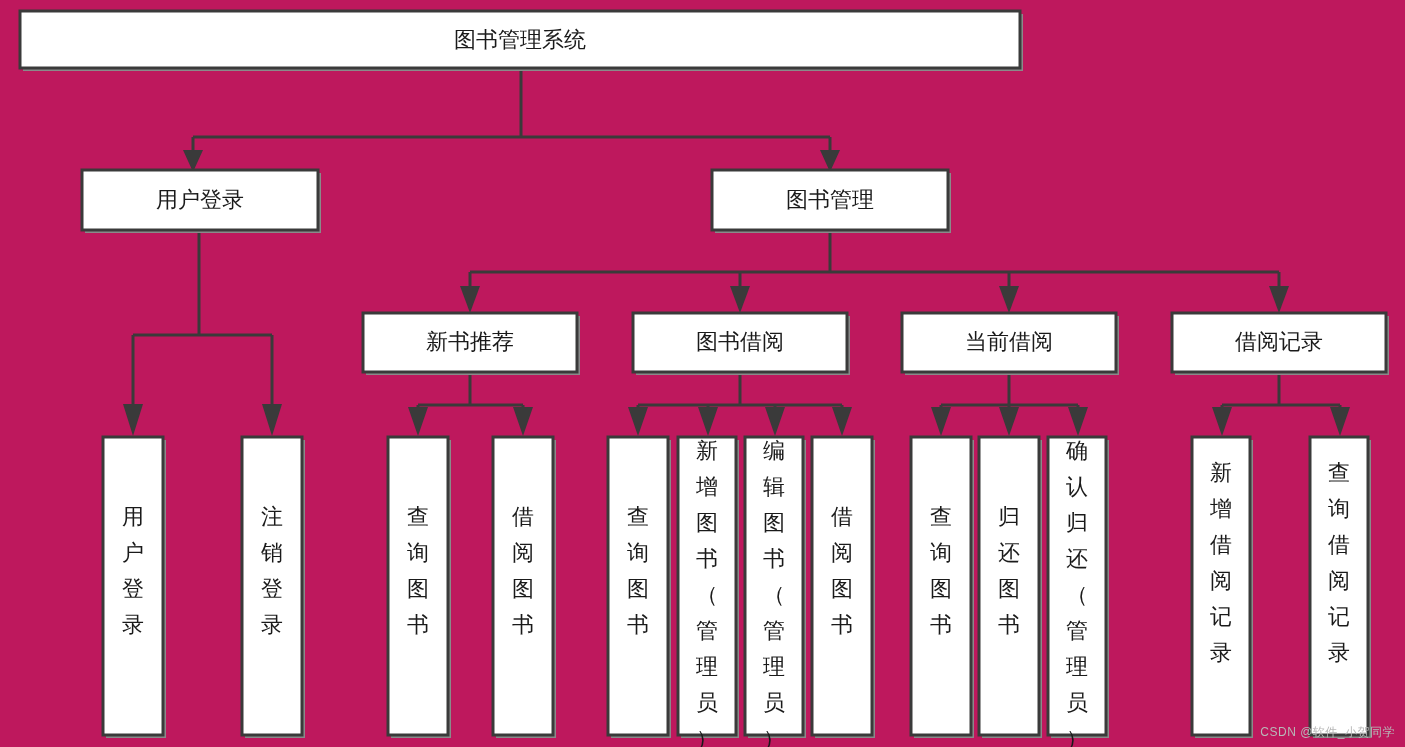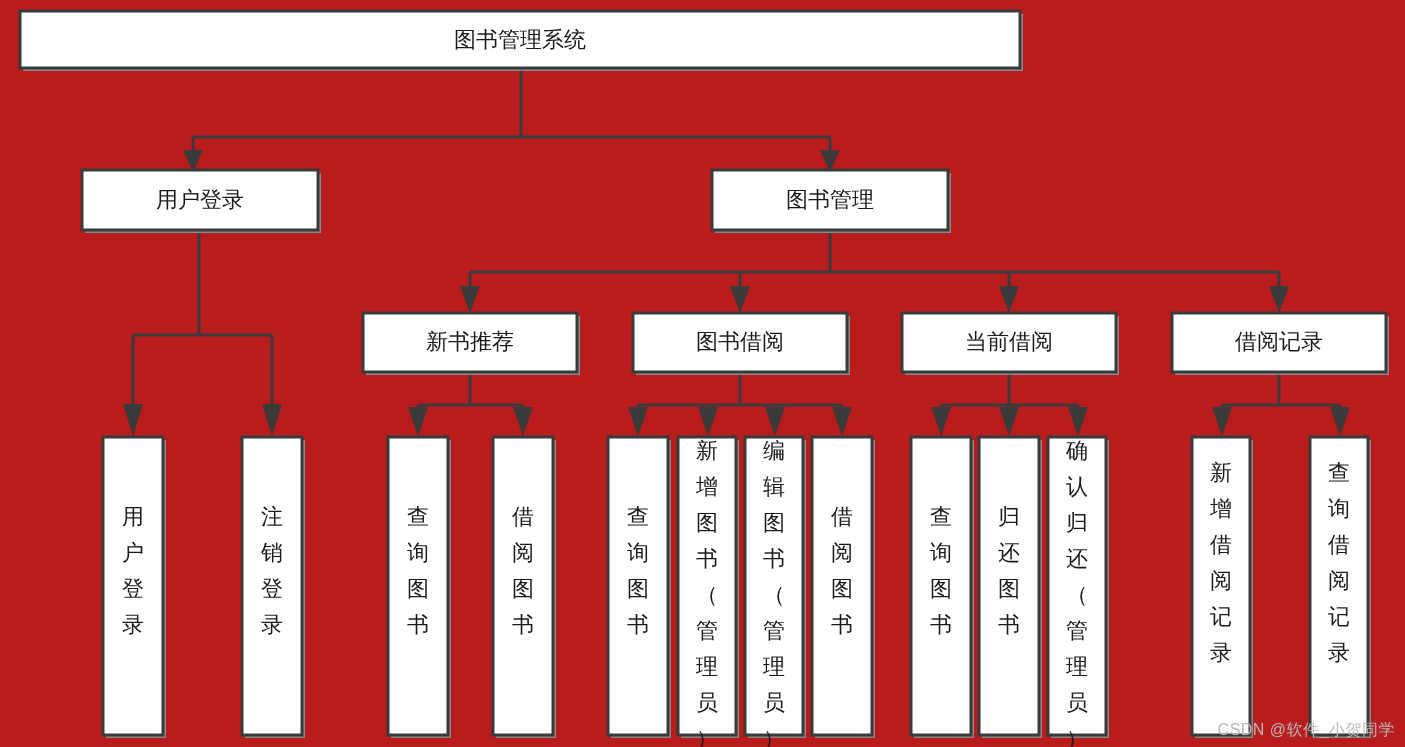--- a/index.html
+++ b/index.html
@@ -1,25 +1,25 @@
 <!DOCTYPE html>
 <html><head>
 <meta charset="utf-8">
 <style>
   html,body{margin:0;padding:0;background:#ffffff;}
   body{font-family:"Liberation Sans","DejaVu Sans",sans-serif;}
-  #stage{position:relative;width:1405px;height:747px;background:#b91c1c;overflow:hidden;}
+  #stage{position:relative;width:1405px;height:747px;background:#be185d;overflow:hidden;}
   #diagram{position:absolute;left:0;top:0;width:1405px;height:747px;}
   .node-rect{fill:#ffffff;stroke:#3a3a3a;stroke-width:3;}
   .node-rect-shadow{fill:#8a8a8a;}
   .edge{stroke:#3a3a3a;stroke-width:3;fill:none;stroke-linecap:butt;}
   .arrow-head{fill:#3a3a3a;}
   .h-label{font-size:22px;fill:#1a1a1a;text-anchor:middle;dominant-baseline:middle;}
   .v-label{font-size:22px;fill:#1a1a1a;text-anchor:middle;}
-  .watermark{position:absolute;right:10px;bottom:6px;font-size:16px;color:#b8b8b8;
+  .watermark{position:absolute;right:10px;bottom:6px;font-size:12px;color:#b8b8b8;
              letter-spacing:.5px;white-space:nowrap;user-select:none;}
 </style>
 </head>
 <body>
 
 <div id="stage">
 
   <svg id="diagram" viewBox="0 0 1405 747" xmlns="http://www.w3.org/2000/svg">
 
     <g>

